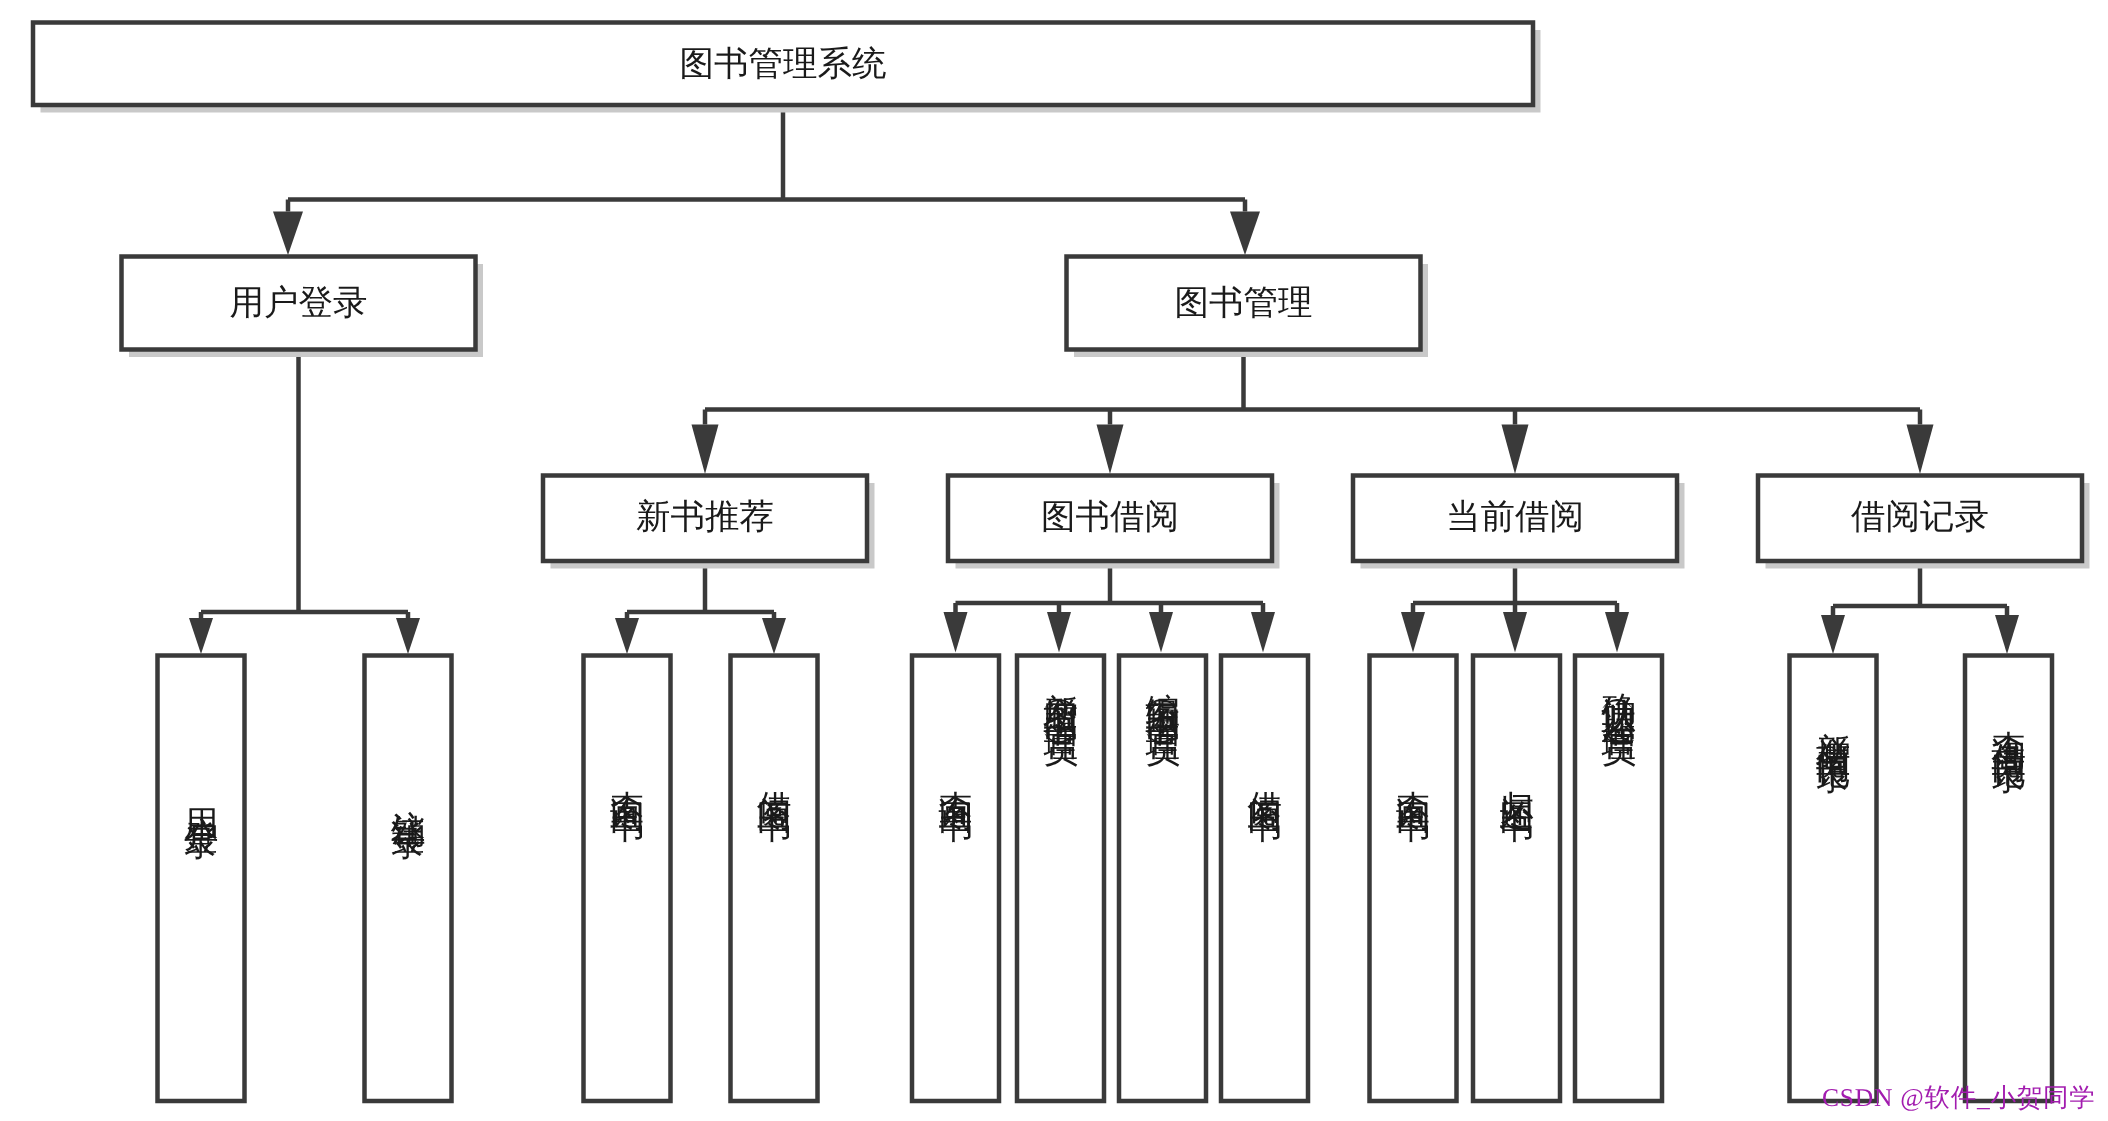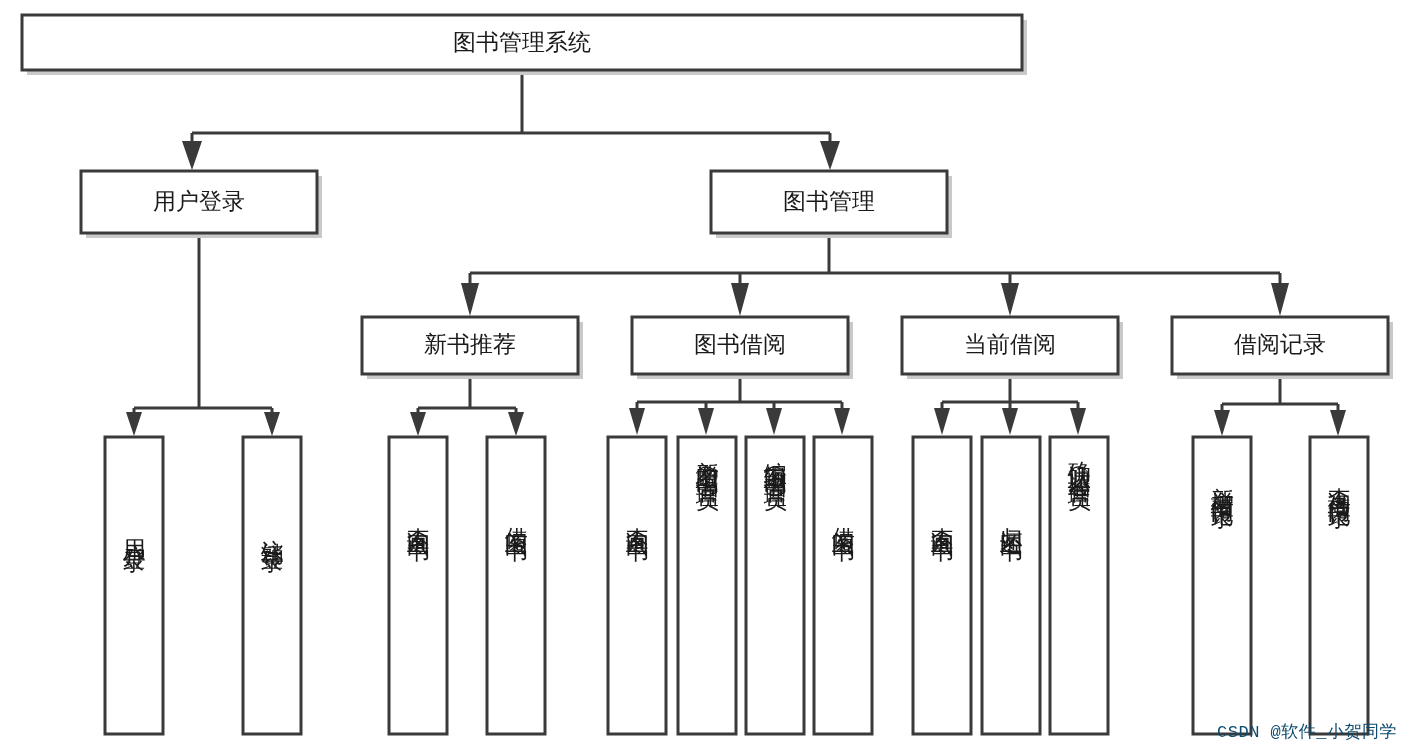--- a/index.html
+++ b/index.html
@@ -67,23 +67,23 @@
     line-height: 1.28;
     color: #1a1a1a;
     letter-spacing: 4px;
     white-space: nowrap;
     text-align: left;
   }
   .watermark {
     position: absolute;
     right: 8px;
     bottom: 4px;
-    font-family: Liberation Mono, monospace;
+    font-family: Liberation Serif, serif;
     font-size: 17px;
-    color: #0c4a6e;
+    color: #a21caf;
     letter-spacing: 0.5px;
     white-space: nowrap;
     pointer-events: none;
   }
 </style>
 </head>
 <body>
 
 <div id="diagram-root">
 

